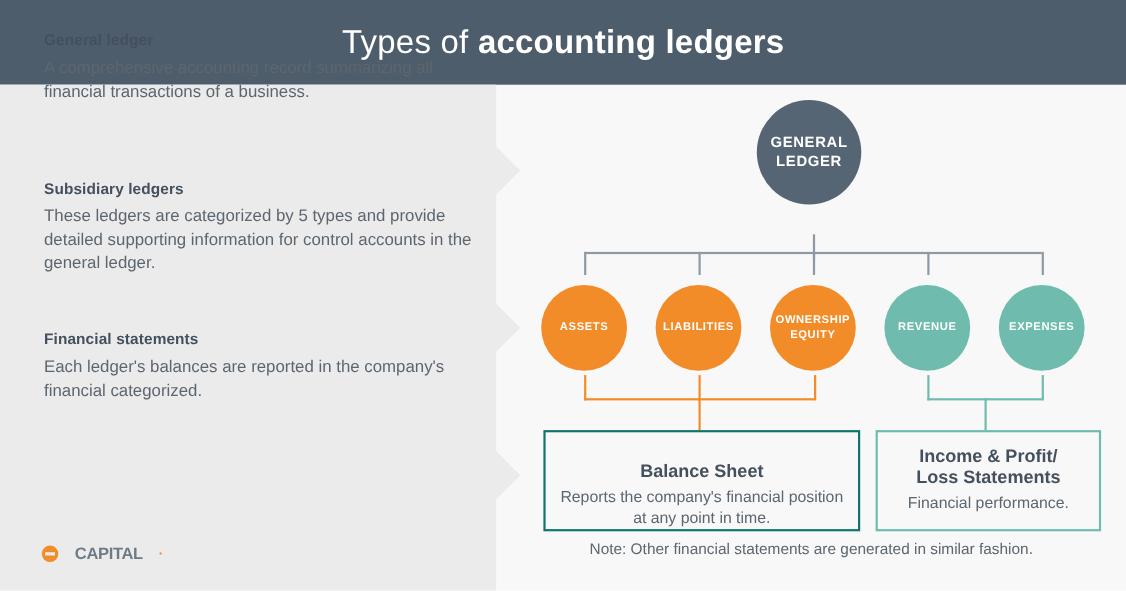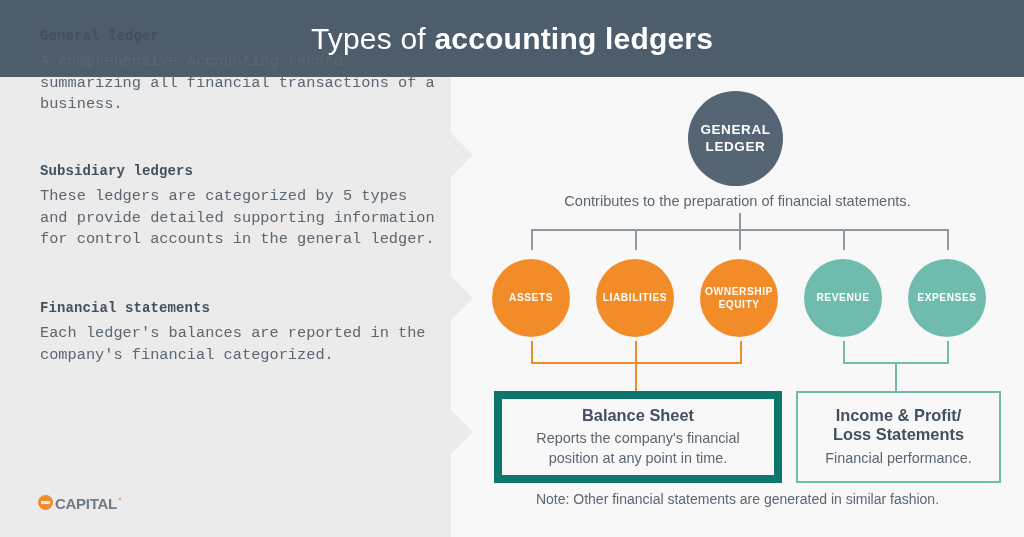--- a/index.html
+++ b/index.html
@@ -43,21 +43,21 @@
 
   
   .left-panel {
     position: absolute;
     left: 0; top: 77px;
     width: 451px;
     height: 460px;
     background: #EBEBEB;
   }
 
-  .section { position: absolute; left: 40px; width: 400px; font-family: Liberation Mono, monospace; }
+  .section { position: absolute; left: 40px; width: 400px; }
   .section-title {
     font-size: 14px;
     font-weight: 700;
     color: #44505E;
     margin-bottom: 7px;
     letter-spacing: 0.1px;
   }
   .section-body {
     font-size: 15.3px;
     line-height: 1.42;
@@ -80,21 +80,22 @@
   .chev-1 { top: 133px; }
   .chev-2 { top: 276px; }
   .chev-3 { top: 410px; }
 
   
   .logo {
     position: absolute;
     left: 38px;
     top: 495px;
     display: flex;
-    gap: 2px;
+    align-items: center;
+    gap: 15px;
   }
   .logo-mark {
     position: relative;
     width: 15px; height: 15px;
     border-radius: 50%;
     background: #F28C28;
     display: inline-block;
   }
   .logo-mark::after {
     content: "";
@@ -244,21 +245,21 @@
     font-weight: 700;
     color: #44505E;
     line-height: 1.17;
     margin-bottom: 4px;
   }
   .stmt-box .stmt-desc {
     font-size: 14.4px;
     color: #5C6670;
     line-height: 1.33;
   }
-  .box-balance { left: 43px;  width: 288px; border: 8px solid #0f766e; }
+  .box-balance { left: 43px;  width: 288px; border: 2px solid #0f766e; justify-content: flex-end; }
   .box-income  { left: 345px; width: 205px; border: 2px solid #6FBCAE; }
 
   .note {
     position: absolute;
     left: 0; top: 414px;
     width: 573px;
     text-align: center;
     font-size: 14px;
     color: #5C6670;
   }
@@ -301,21 +302,20 @@
     <span class="logo-tm">•</span>
   </div>
 
   <div class="diagram">
 
     <div class="gl-circle">
       <span>GENERAL</span>
       <span>LEDGER</span>
     </div>
 
-    <div class="contributes">Contributes to the preparation of financial statements.</div>
 
     <div class="stem-gray"></div>
     <div class="rail-gray"></div>
     <div class="drop-gray" style="left:80px;"></div>
     <div class="drop-gray" style="left:184px;"></div>
     <div class="drop-gray" style="left:288px;"></div>
     <div class="drop-gray" style="left:392px;"></div>
     <div class="drop-gray" style="left:496px;"></div>
 
     <div class="node orange" style="left:145px;">LIABILITIES</div>

